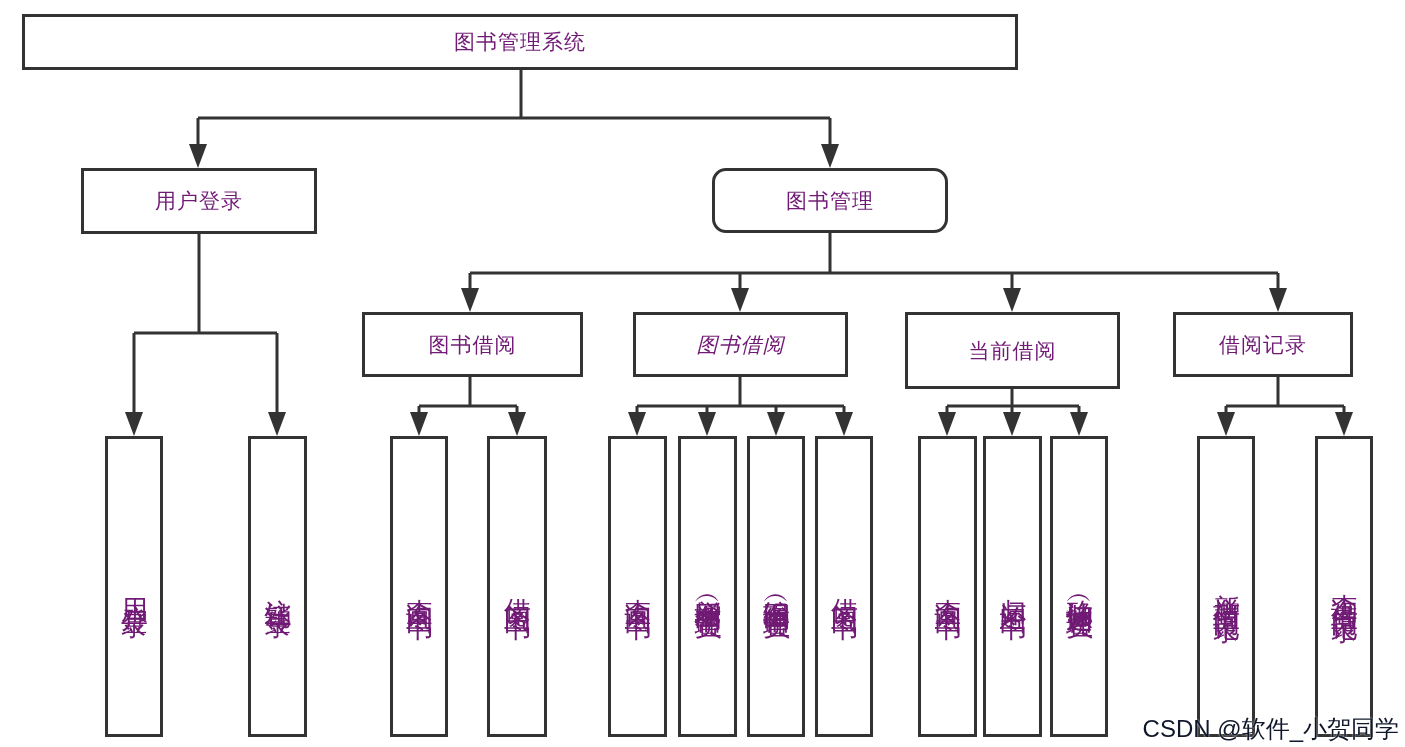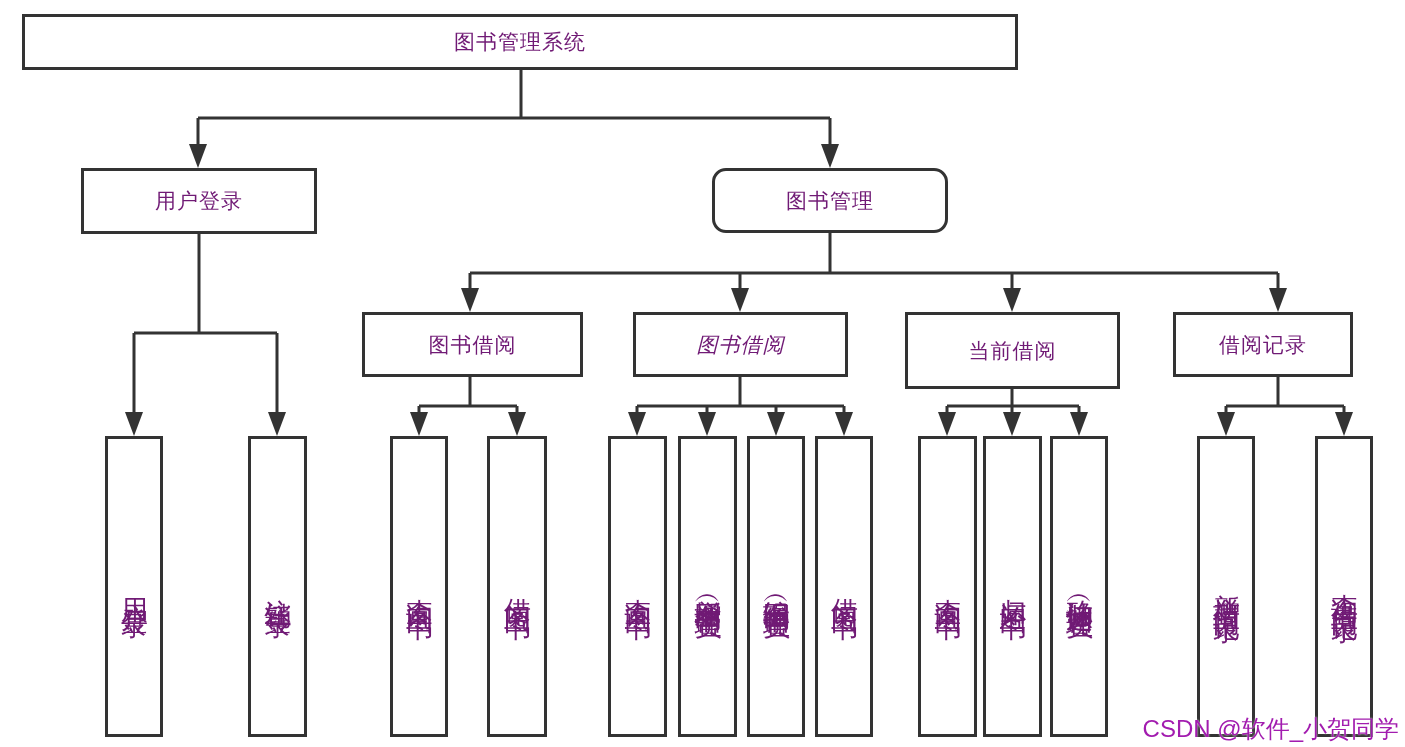--- a/index.html
+++ b/index.html
@@ -33,21 +33,21 @@
     line-height:1;
     letter-spacing:5px;
   }
   .leaf.long span {
     letter-spacing:2px;
   }
   .watermark {
     position:absolute;
     top:713px; right:6px;
     font-size:24px;
-    color:#a21caf;
+    color:#0f172a;
     text-shadow:0 0 2px #ffffff;
     z-index:2;
     white-space:nowrap;
   }
 </style>
 </head>
 <body>
 
 <div class="canvas">
 

